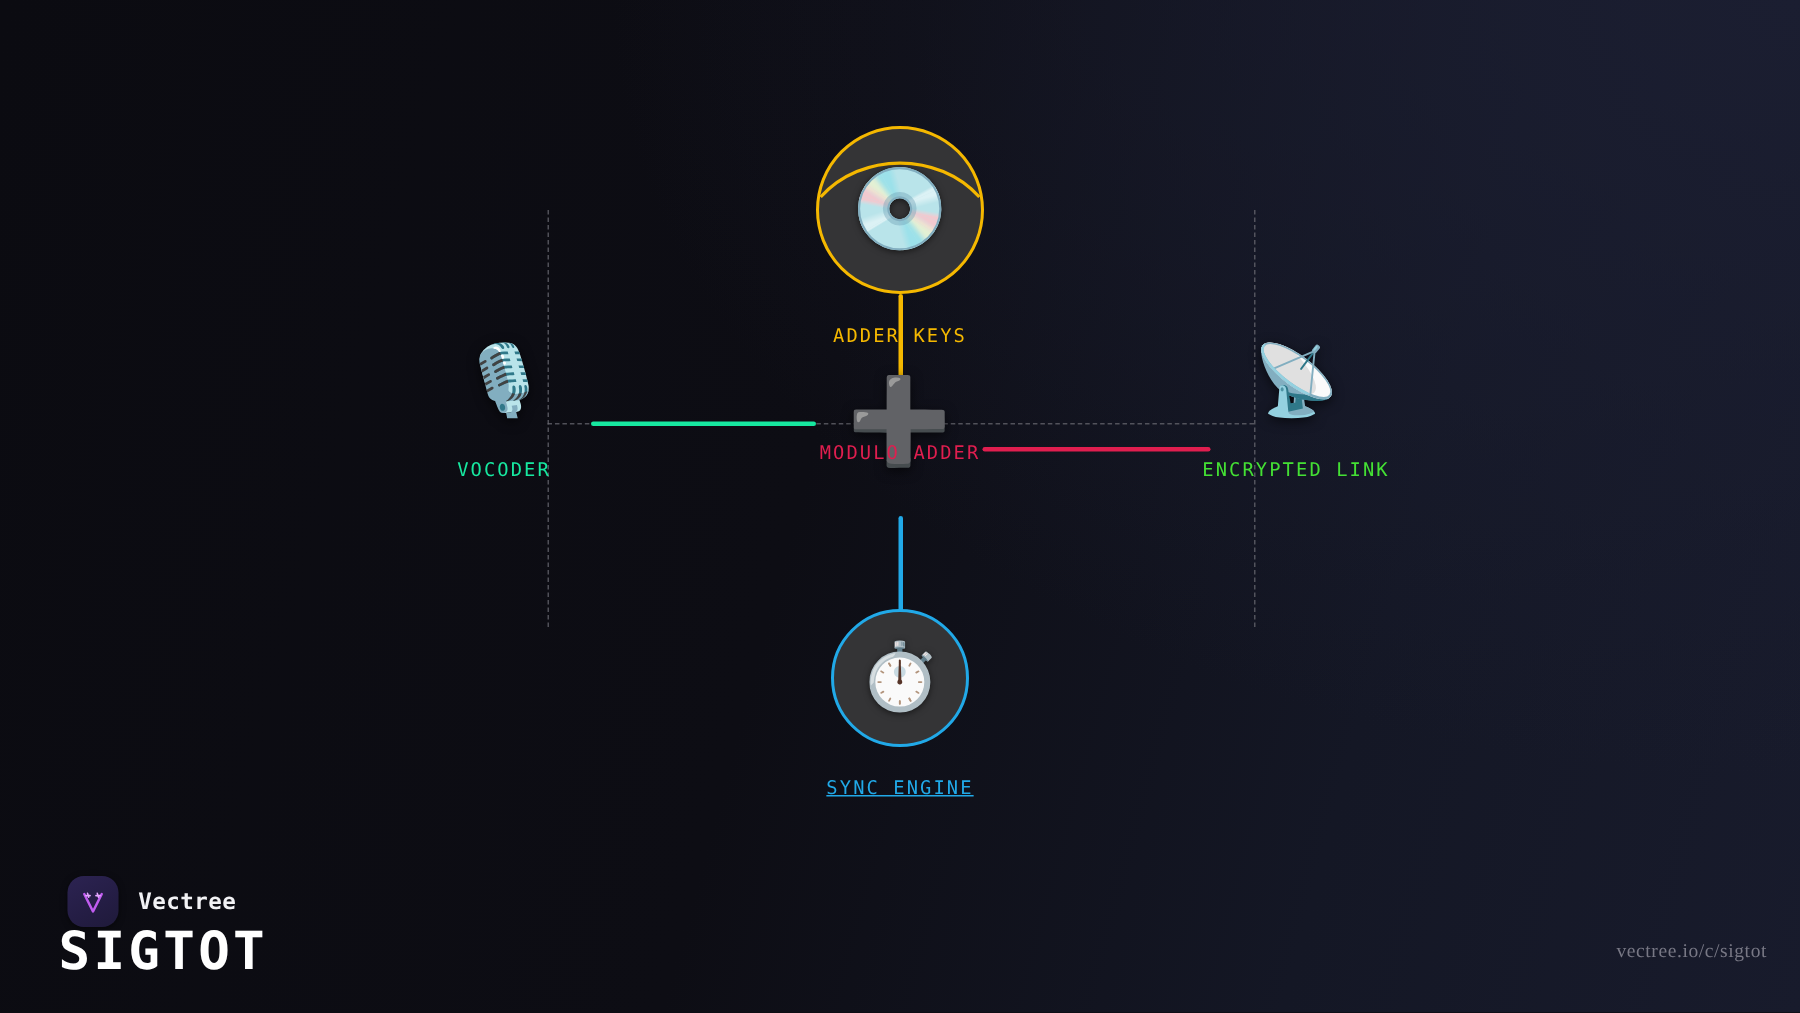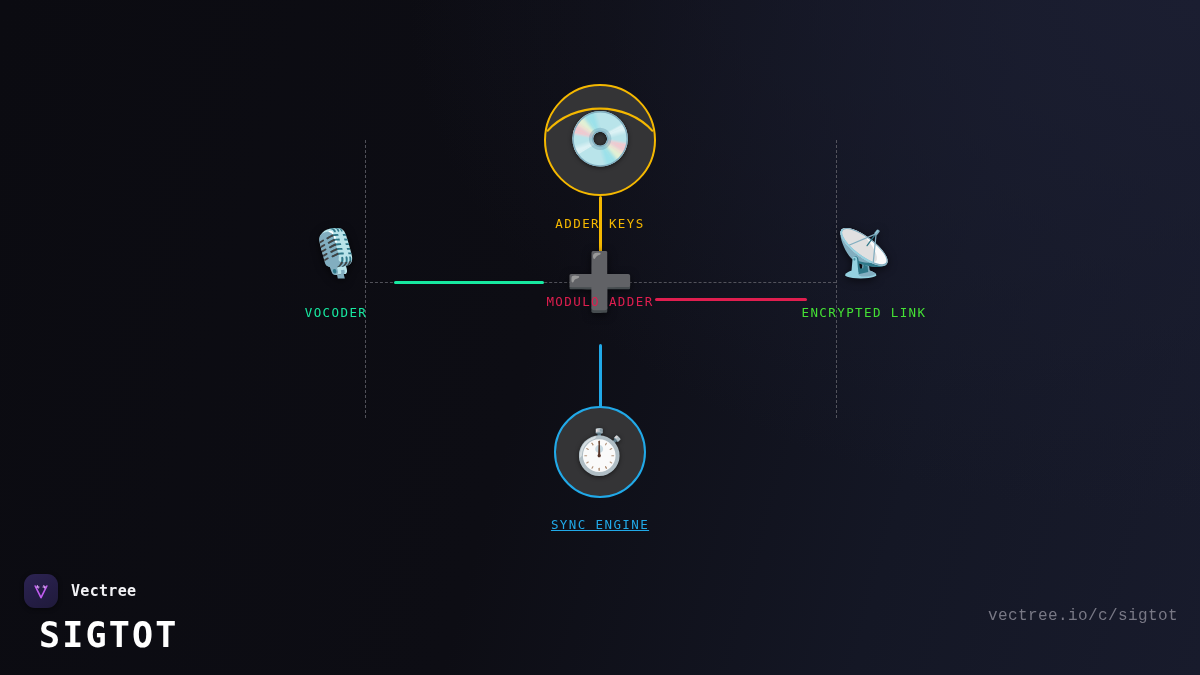--- a/index.html
+++ b/index.html
@@ -107,21 +107,21 @@
     text-align: center;
   }
 
   
   #footer-brand {
     position: absolute;
     left: 24px;
     bottom: 22px;
     display: flex;
     flex-direction: column;
-    gap: 10px;
+    align-items: center;
   }
   #brand-row {
     display: flex;
     align-items: center;
     gap: 13px;
   }
   #brand-logo {
     width: 34px;
     height: 34px;
     border-radius: 11px;
@@ -143,23 +143,23 @@
     font-size: 35px;
     font-weight: bold;
     color: #ffffff;
     letter-spacing: 2.2px;
     line-height: 1;
     margin-left: 15px;
   }
   #footer-url {
     position: absolute;
     right: 22px;
-    bottom: 50px;
-    font-family: Liberation Mono, monospace;
-    font-size: 16px;
+    bottom: 33px;
+    font-family: Liberation Serif, serif;
+    font-size: 13px;
     color: #787885;
     letter-spacing: .4px;
   }
 </style>
 </head>
 <body>
 
 <div id="stage">
 
   <div id="diagram">

